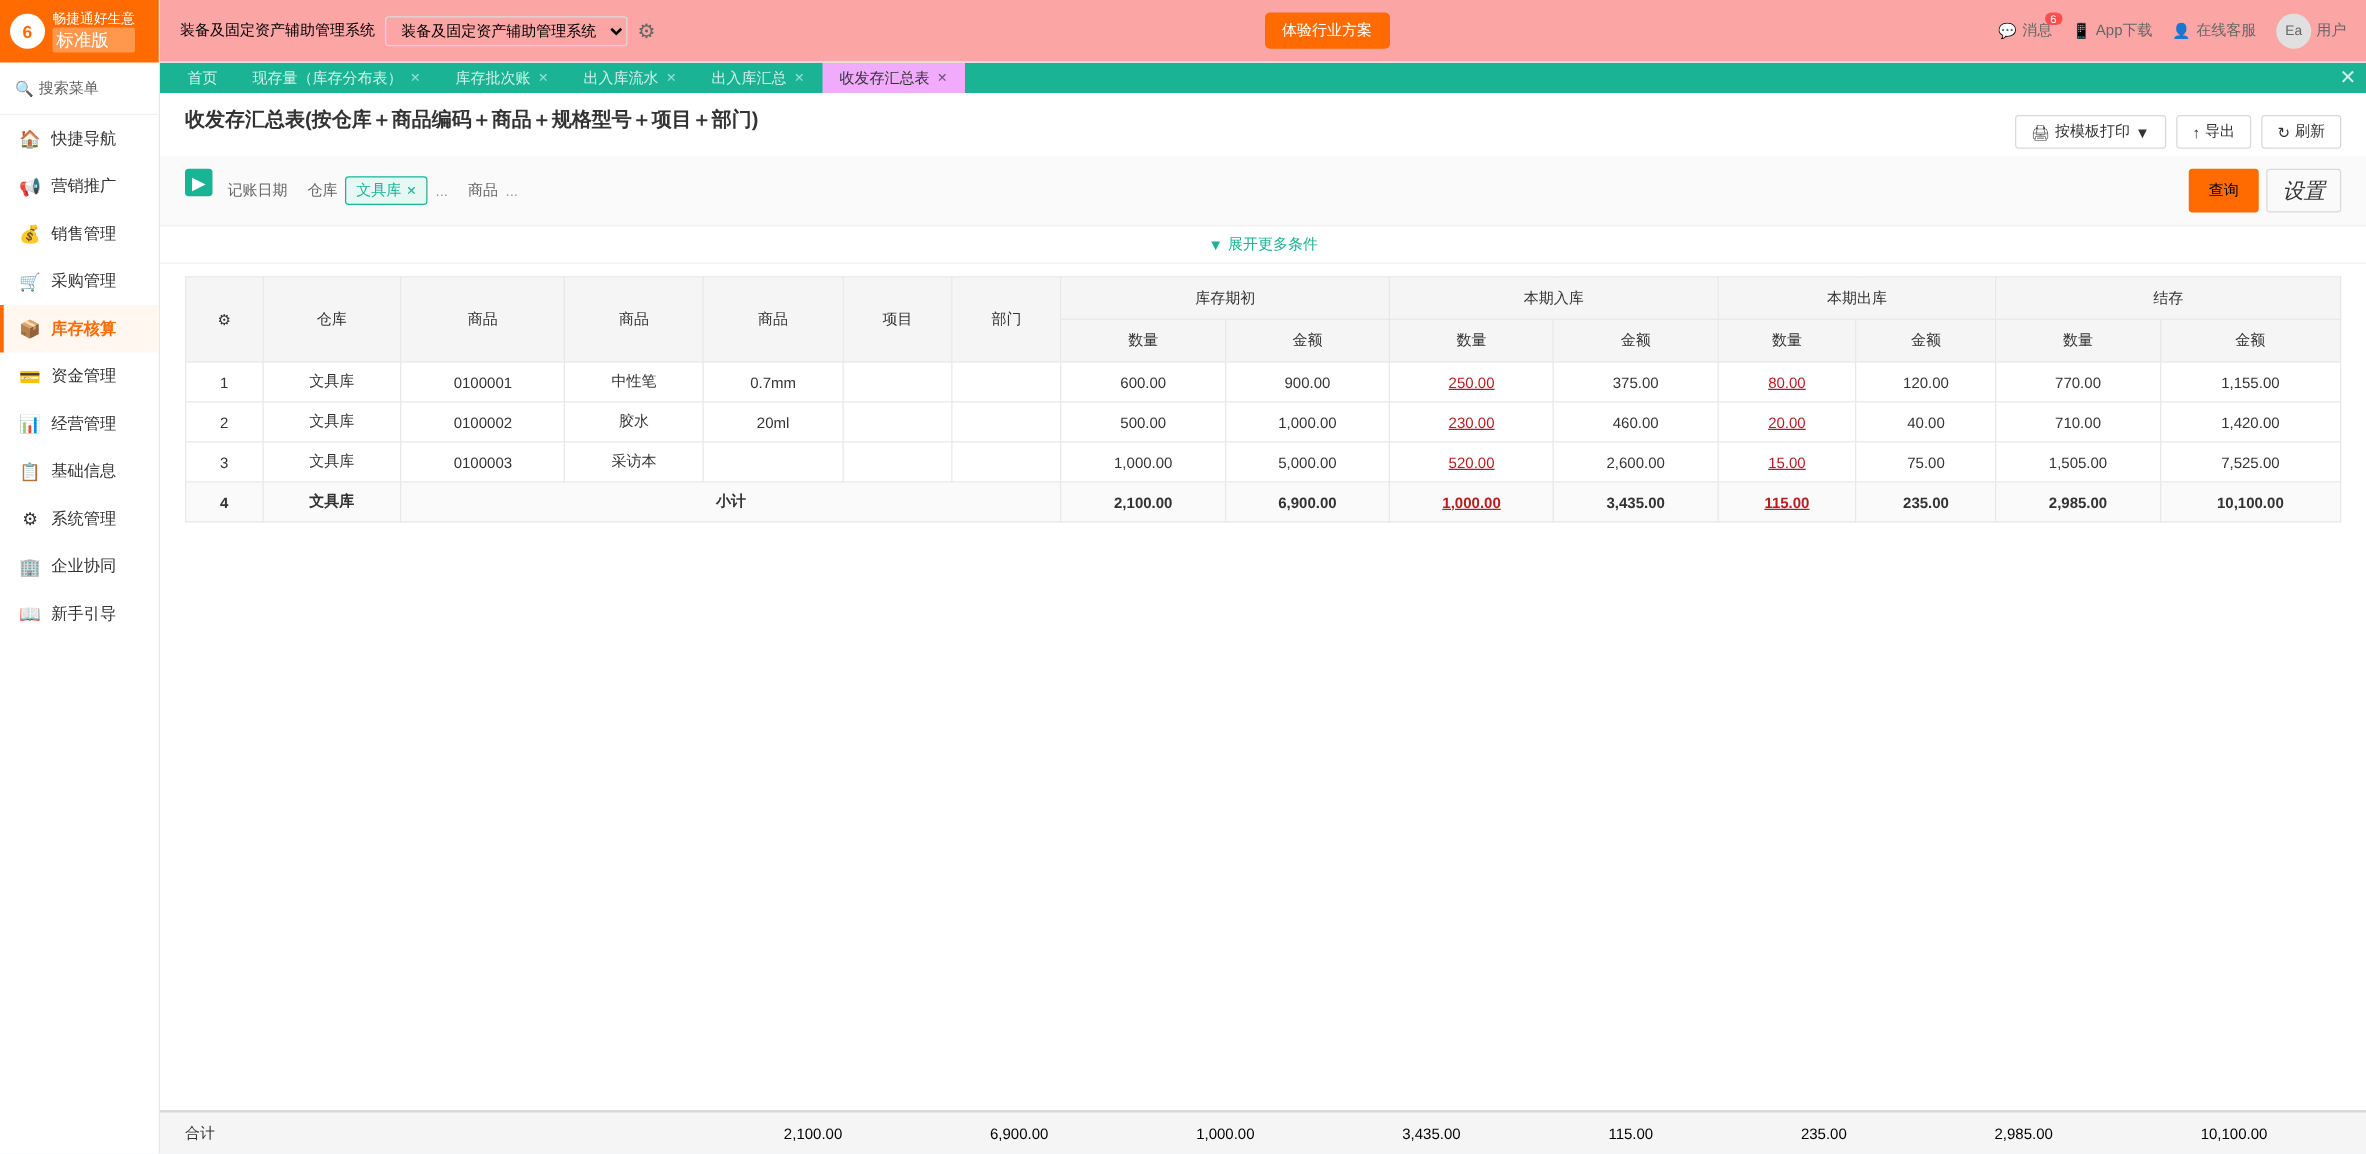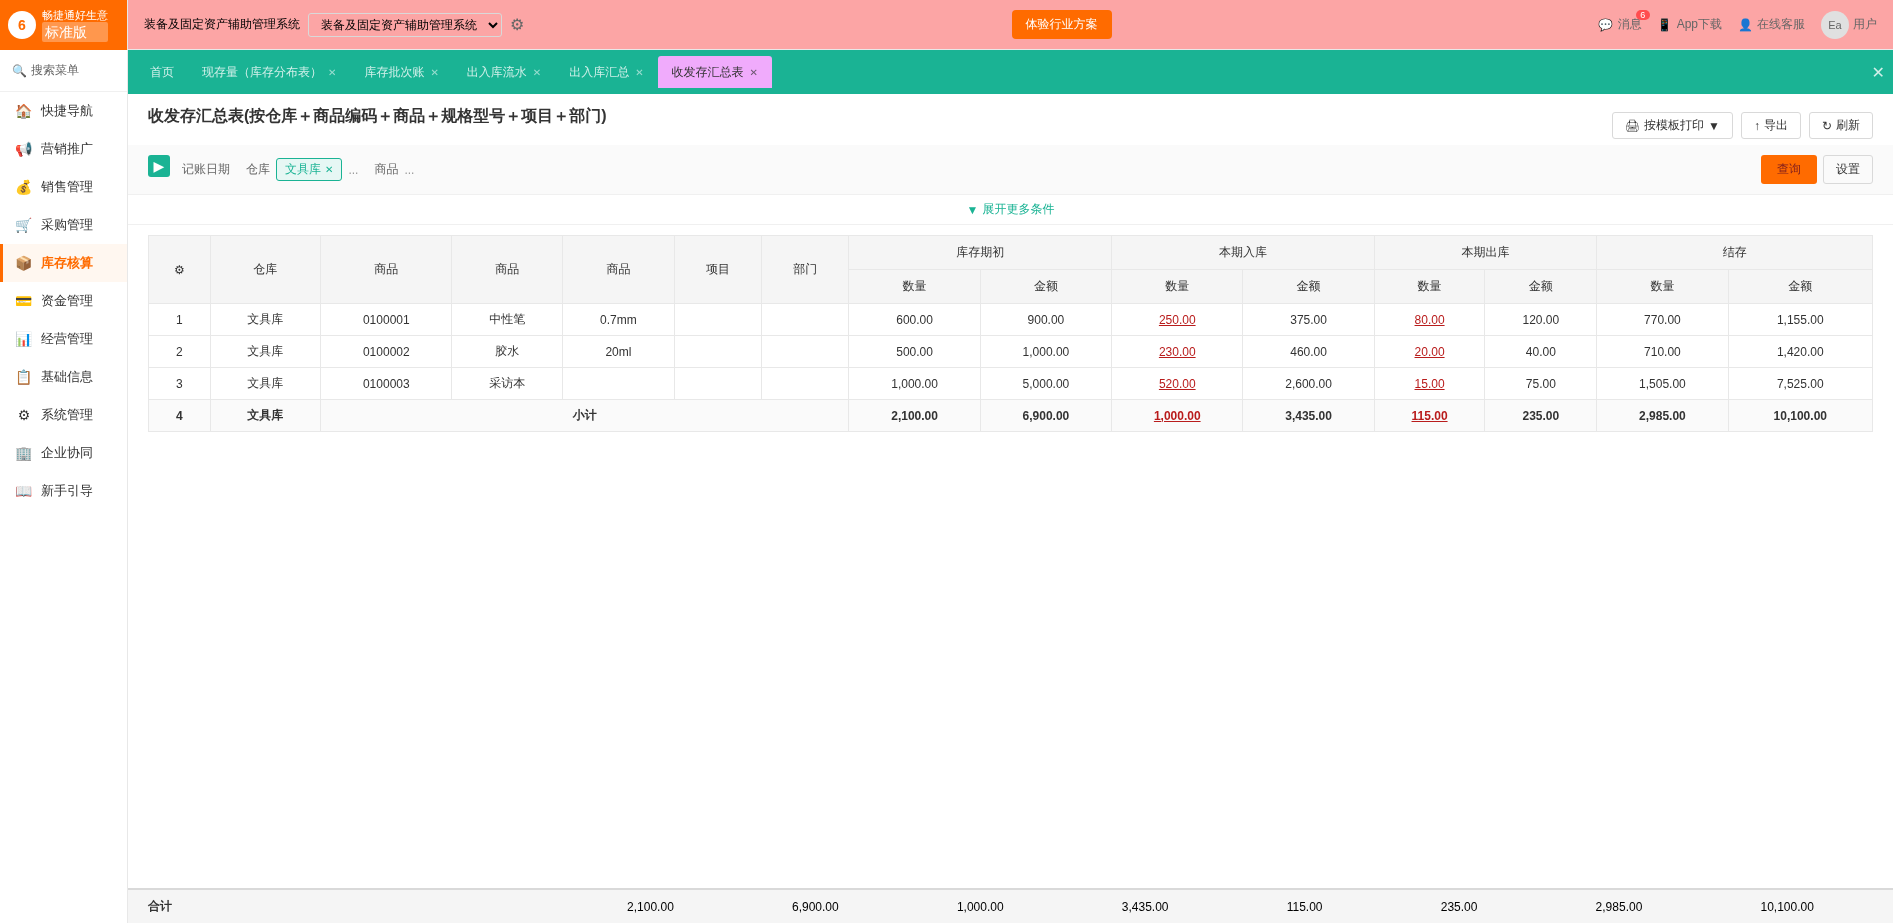--- a/index.html
+++ b/index.html
@@ -28,21 +28,21 @@
     .topbar-left { display: flex; align-items: center; gap: 8px; }
     .topbar-dropdown { background: none; border: 1px solid #d9d9d9; padding: 3px 8px; border-radius: 3px; font-size: 12px; cursor: pointer; }
     .topbar-settings-btn { background: none; border: none; cursor: pointer; color: #666; font-size: 16px; }
     .topbar-experience-btn { background: #ff6b00; color: #fff; border: none; padding: 6px 14px; border-radius: 4px; cursor: pointer; font-size: 12px; }
     .topbar-right { display: flex; align-items: center; gap: 16px; }
     .topbar-action { display: flex; align-items: center; gap: 4px; color: #666; cursor: pointer; font-size: 12px; position: relative; }
     .topbar-badge { position: absolute; top: -6px; right: -8px; background: #ff4d4f; color: #fff; border-radius: 8px; font-size: 9px; padding: 0 4px; min-width: 14px; text-align: center; }
     .topbar-avatar { width: 28px; height: 28px; background: #e0e0e0; border-radius: 50%; display: flex; align-items: center; justify-content: center; font-size: 11px; color: #666; }
 
     
-    .tabs { background: #1ab394; display: flex; align-items: center; height: 44px; padding: 0 8px; flex-shrink: 0; overflow-x: auto; }
+    .tabs { background: #1ab394; display: flex; align-items: center; height: 24px; padding: 0 8px; flex-shrink: 0; overflow-x: auto; }
     .tab { display: flex; align-items: center; gap: 6px; padding: 0 14px; height: 32px; cursor: pointer; color: rgba(255,255,255,0.8); font-size: 12px; border-radius: 3px 3px 0 0; white-space: nowrap; }
     .tab.active { background: #f0abfc; color: #333; border-radius: 3px 3px 0 0; }
     .tab-close { font-size: 10px; opacity: 0.7; cursor: pointer; }
     .tabs-close-all { margin-left: auto; color: #fff; cursor: pointer; font-size: 16px; opacity: 0.8; }
 
     
     .content { flex: 1; background: #fff; overflow: auto; padding: 0; }
     .page-title { font-size: 16px; font-weight: bold; color: #333; margin-bottom: 12px; }
     .filter-toggle-btn { background: #1ab394; color: #fff; border: none; width: 22px; height: 22px; border-radius: 3px; cursor: pointer; font-size: 14px; display: flex; align-items: center; justify-content: center; flex-shrink: 0; }
     .filter-group { display: flex; align-items: center; gap: 6px; }
@@ -52,22 +52,22 @@
     .filter-date-btn { background: none; border: none; cursor: pointer; color: #666; font-size: 12px; padding: 2px 4px; }
     .filter-date-btn.active { background: #ff6b00; color: #fff; border-radius: 2px; padding: 2px 6px; }
     .filter-date-range { font-size: 11px; color: #999; }
     .filter-tag { display: flex; align-items: center; gap: 4px; background: #e6f7f4; border: 1px solid #1ab394; color: #1ab394; padding: 2px 8px; border-radius: 3px; font-size: 12px; }
     .filter-tag-close { cursor: pointer; font-size: 10px; }
     .filter-ellipsis { color: #999; cursor: pointer; }
 
     .expand-conditions { display: flex; justify-content: center; padding: 6px; border-bottom: 1px solid #f0f0f0; }
     .expand-btn { background: none; border: none; cursor: pointer; color: #1ab394; font-size: 12px; display: flex; align-items: center; gap: 4px; }
     .action-btn { display: flex; align-items: center; gap: 4px; background: none; border: 1px solid #d9d9d9; padding: 4px 12px; border-radius: 3px; cursor: pointer; color: #333; font-size: 12px; }
-    .query-btn { background: #ff6b00; color: #7f1d1d; border: none; padding: 5px 16px; border-radius: 3px; cursor: pointer; font-size: 12px; }
-    .settings-text-btn { background: none; border: 1px solid #d9d9d9; padding: 5px 12px; border-radius: 3px; cursor: pointer; color: #333; font-size: 12px; }
+    .query-btn { background: #ff6b00; color: #000000; border: none; padding: 5px 16px; border-radius: 3px; cursor: pointer; font-size: 12px; }
+    .settings-text-btn { background: none; border: 1px solid #d9d9d9; padding: 5px 12px; border-radius: 3px; cursor: pointer; color: #333; font-size: 17px; font-style: italic; }
 
     
     .table-container { padding: 0 20px 20px; overflow-x: auto; }
     table { width: 100%; border-collapse: collapse; font-size: 12px; margin-top: 10px; }
     thead tr th { background: #f5f5f5; border: 1px solid #e8e8e8; padding: 8px 10px; text-align: center; color: #333; font-weight: 500; white-space: nowrap; }
     tbody tr td { border: 1px solid #e8e8e8; padding: 7px 10px; text-align: center; color: #333; }
     tbody tr.subtotal td { background: #fafafa; font-weight: bold; }
     .underline { text-decoration: underline; cursor: pointer; color: #b91c1c; }
 
     .filter-section { display: flex; align-items: flex-start; gap: 12px; padding: 10px 20px; background: #fafafa; border-bottom: 1px solid #f0f0f0; }
@@ -348,21 +348,21 @@
     <td><strong>235.00</strong></td>
     <td><strong>2,985.00</strong></td>
     <td><strong>10,100.00</strong></td>
   </tr>
           </tbody>
       </table>
     </div>
   </div>
 
   <div style="background:#f5f5f5; border-top:2px solid #d9d9d9; padding:8px 20px; display:flex; align-items:center; gap:0; flex-shrink:0;">
-    <span style="font-weight:bold; color:#333; min-width:420px;">合计</span>
+    <span style="font-weight:normal; color:#333; min-width:420px;">合计</span>
     <div style="display:flex; flex:1; justify-content:space-around;">
       <span>2,100.00</span>
       <span>6,900.00</span>
       <span>1,000.00</span>
       <span>3,435.00</span>
       <span>115.00</span>
       <span>235.00</span>
       <span>2,985.00</span>
       <span>10,100.00</span>
     </div>

